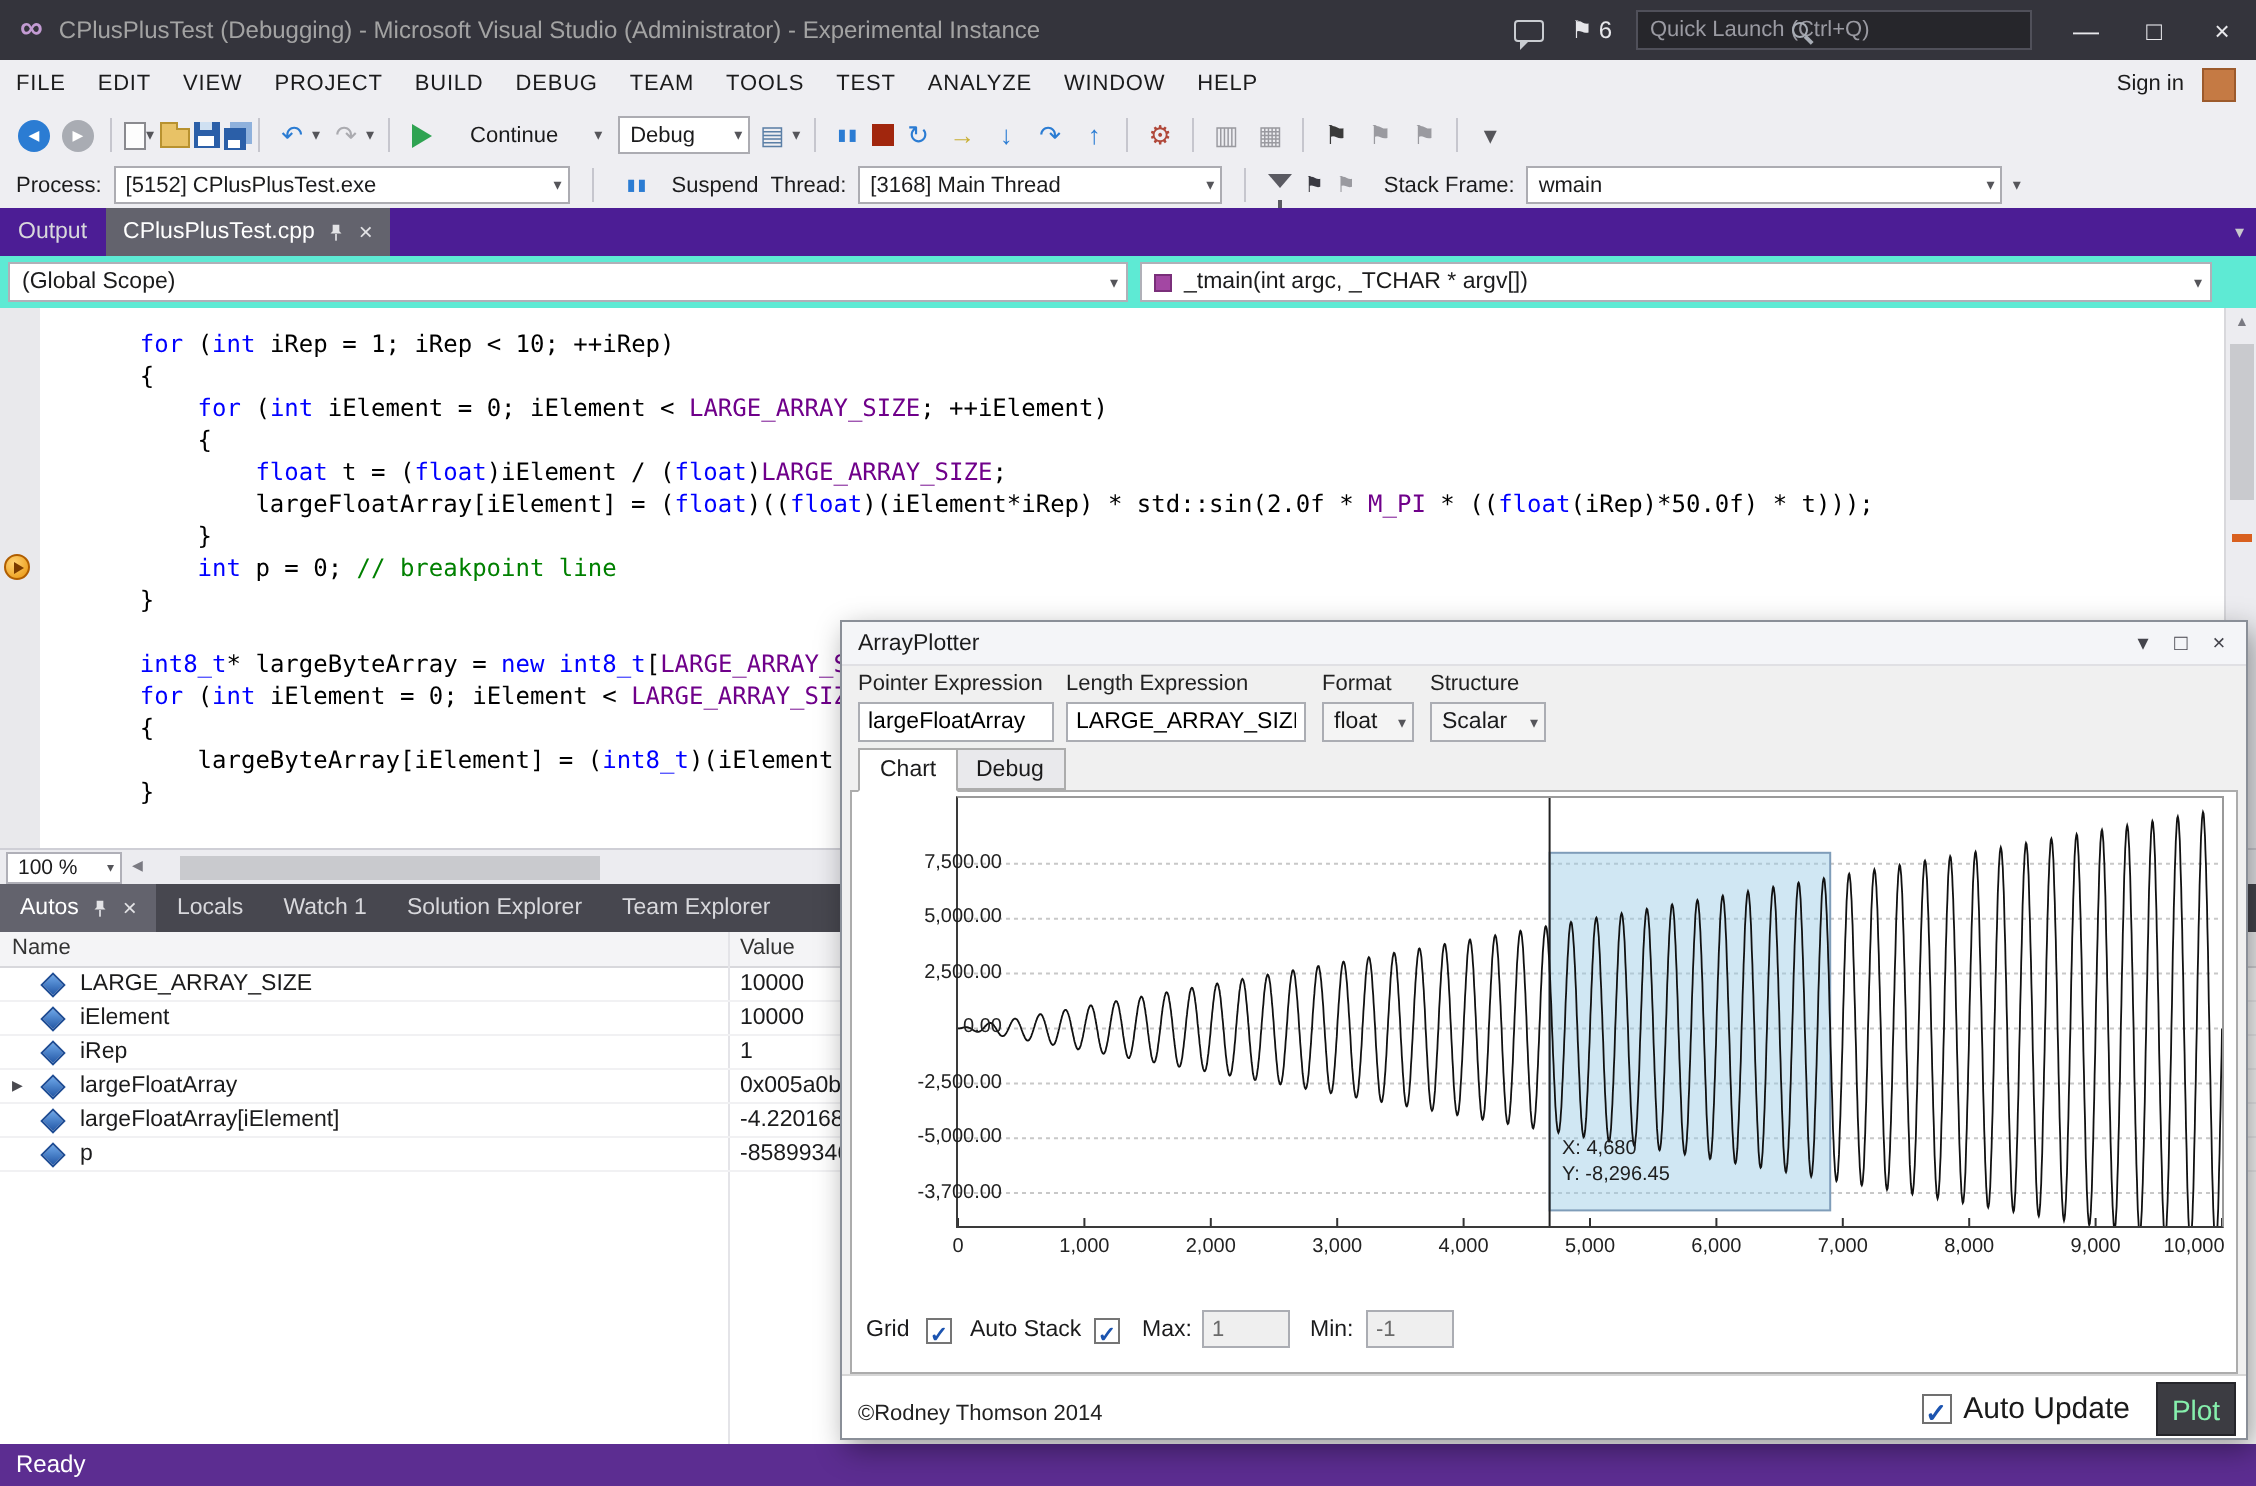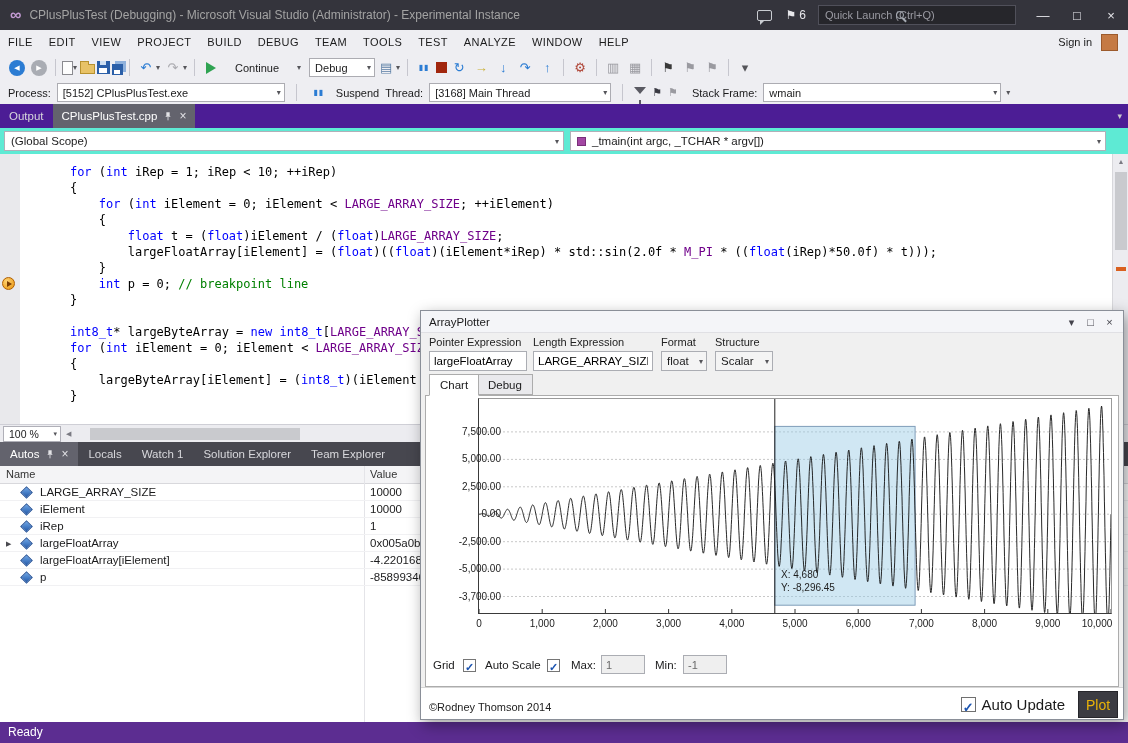--- a/index.html
+++ b/index.html
@@ -149,21 +149,21 @@
   #sel-tip div { height:13px; }
   .ctl-label { position:absolute; top:348px; font-size:11.5px; z-index:3; }
   .cb { position:absolute; top:348px; width:13px; height:13px; background:#FFFFFF; border:1px solid #757575; z-index:3; text-align:center; }
   .cb.checked::after { content:"✓"; color:#1C54B0; font-size:11px; line-height:12px; font-weight:bold; }
   .ctl-input { position:absolute; top:344px; width:44px; height:19px; background:#EFEFEF; border:1px solid #ABADB3; color:#6A6A6A; font-size:11px; font-family:"Liberation Sans",sans-serif; padding:0 4px; z-index:3; }
   #pfooter { position:absolute; left:0; top:376px; width:100%; height:34px; background:#FFFFFF; border-top:1px solid #D6D6D6; }
   #copyright { position:absolute; left:8px; top:13px; font-size:11px; color:#222; }
   #auto-update { position:absolute; right:58px; top:8px; display:flex; align-items:center; gap:6px; font-size:15px; color:#1A1A1A; }
   #auto-update .cb2 { width:15px; height:15px; background:#FFFFFF; border:1px solid #707070; text-align:center; }
   #auto-update .cb2::after { content:"✓"; color:#1C54B0; font-size:13px; line-height:14px; font-weight:bold; }
-  #plot-btn { position:absolute; right:5px; top:3px; width:40px; height:27px; background:#3C3C42; color:#eab308; border:1px solid #26262B; font-size:14px; font-family:"Liberation Sans",sans-serif; }
+  #plot-btn { position:absolute; right:5px; top:3px; width:40px; height:27px; background:#3C3C42; color:#86efac; border:1px solid #26262B; font-size:14px; font-family:"Liberation Sans",sans-serif; }
 </style>
 </head>
 <body>
 
 <div id="titlebar">
   <span id="vs-logo">∞</span>
   <span id="win-title">CPlusPlusTest (Debugging) - Microsoft Visual Studio (Administrator) - Experimental Instance</span>
   <div id="tb-right">
     <span class="bubble"></span>
     <span class="flag-wrap">
@@ -498,21 +498,21 @@
       <span class="xlab" style="left: 652px;">10,000</span>
     </div>
 
   <div id="sel-tip">
     <div>X: 4,680</div>
     <div>Y: -8,296.45</div>
   </div>
 
   <span class="ctl-label" style="left:12px;">Grid</span>
   <span class="cb checked" style="left:42px;"></span>
-  <span class="ctl-label" style="left:64px;">Auto Scale</span>
+  <span class="ctl-label" style="left:64px;">Auto Stack</span>
   <span class="cb checked" style="left:126px;"></span>
   <span class="ctl-label" style="left:150px;">Max:</span>
   <input class="ctl-input" style="left: 180px;" value="1">
   <span class="ctl-label" style="left:234px;">Min:</span>
   <input class="ctl-input" style="left: 262px;" value="-1">
 
   <div id="pfooter">
     <span id="copyright">©Rodney Thomson 2014</span>
     <span id="auto-update">
       <span class="cb2"></span>

